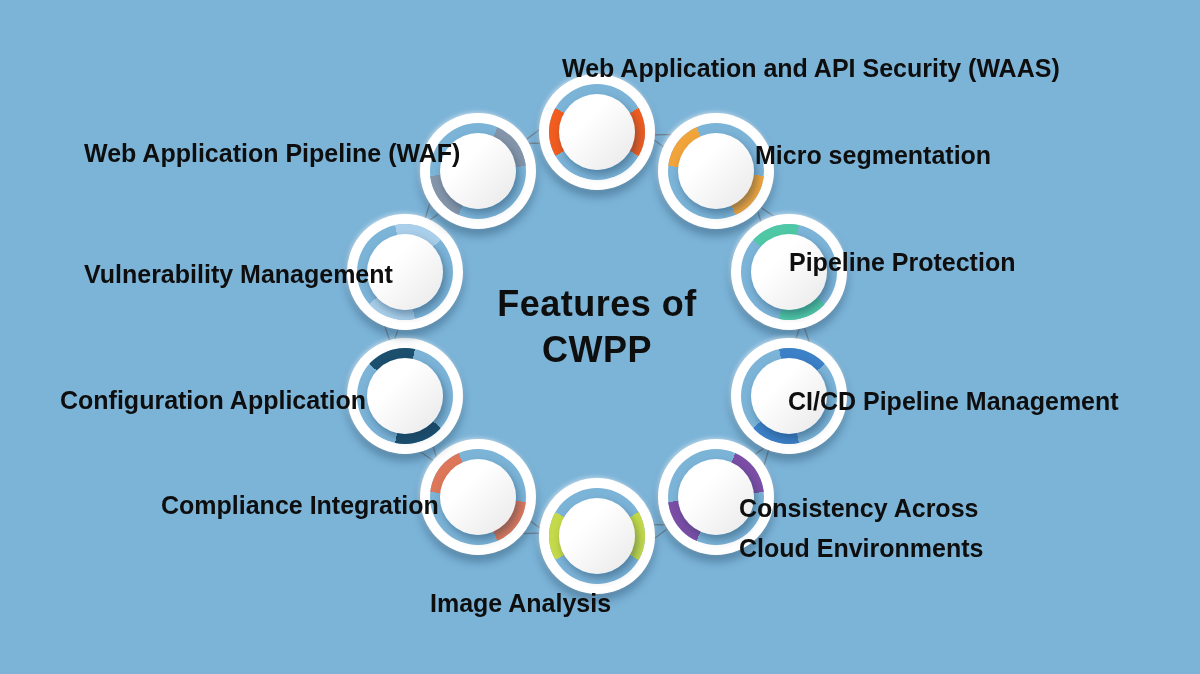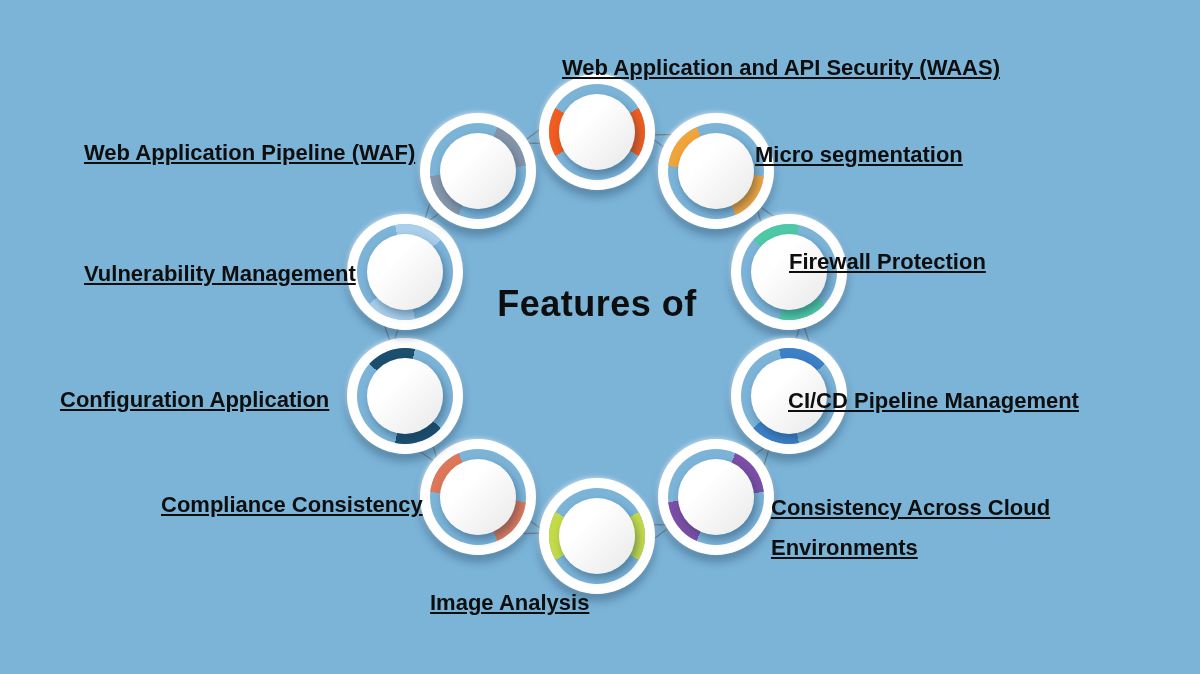--- a/index.html
+++ b/index.html
@@ -16,26 +16,25 @@
     width:320px;
     text-align:center;
     font-size:36px;
     font-weight:700;
     color:#0E0E0E;
     line-height:46px;
     letter-spacing:0.5px;
   }
   .label{
     position:absolute;
-    font-size:22px;
+    font-size:25px;
     font-weight:700;
     color:#0E0E0E;
     white-space:nowrap;
     line-height:30px;
-    text-decoration:underline;
   }
   .label.wrap{
     white-space:normal;
     line-height:40px;
   }
   .node{
     position:absolute;
     width:116px;height:116px;
   }
   .ring-outer{
@@ -63,20 +62,21 @@
     position:absolute;
     width:30px;height:22px;
   }
 </style>
 </head>
 <body>
 
 <div class="canvas">
   <div class="title">
     <div>Features of</div>
+    <div>CWPP</div>
   </div>
   <div id="connector-layer">
       <div class="connector" style="left: 645.348px; top: 128.033px; transform: rotate(18deg);"><svg width="30" height="22" viewBox="0 0 30 22">
           <path d="M2,11 L28,2 L22,11 L28,20 Z" fill="none" stroke="#6F8190" stroke-width="1.3" stroke-linejoin="round"></path>
         </svg></div>
       <div class="connector" style="left: 747.848px; top: 202.504px; transform: rotate(54deg);"><svg width="30" height="22" viewBox="0 0 30 22">
           <path d="M2,11 L28,2 L22,11 L28,20 Z" fill="none" stroke="#6F8190" stroke-width="1.3" stroke-linejoin="round"></path>
         </svg></div>
       <div class="connector" style="left: 787px; top: 323px; transform: rotate(90deg);"><svg width="30" height="22" viewBox="0 0 30 22">
           <path d="M2,11 L28,2 L22,11 L28,20 Z" fill="none" stroke="#6F8190" stroke-width="1.3" stroke-linejoin="round"></path>
@@ -161,22 +161,22 @@
       <div class="node" style="left: 420px; top: 113px;">
         <div class="ring-outer"></div>
         <div class="ring-gap" style="background: rgb(124, 180, 216);"></div>
         <div class="ring-arcs" style="background: conic-gradient(from 204deg, rgb(133, 149, 169) 0deg, rgb(133, 149, 169) 60deg, transparent 60deg, transparent 180deg, rgb(133, 149, 169) 180deg, rgb(133, 149, 169) 240deg, transparent 240deg, transparent 360deg);"></div>
         <div class="inner-circle"></div>
       </div>
     </div>
   <div id="label-layer">
       <div class="label" style="left: 562px; top: 53px;">Web Application and API Security (WAAS)</div>
       <div class="label" style="left: 723px; top: 140px; margin-left: 32px;">Micro segmentation</div>
-      <div class="label" style="left: 789px; top: 247px;">Firewall Protection</div>
+      <div class="label" style="left: 789px; top: 247px;">Pipeline Protection</div>
       <div class="label" style="left: 788px; top: 386px;">CI/CD Pipeline Management</div>
-      <div class="label wrap" style="left: 771px; top: 488px; width: 295px;">Consistency Across Cloud Environments</div>
+      <div class="label wrap" style="left: 739px; top: 488px; width: 295px;">Consistency Across Cloud Environments</div>
       <div class="label" style="left: 430px; top: 588px; text-align: right;">Image Analysis</div>
-      <div class="label" style="left: 161px; top: 490px;">Compliance Consistency</div>
+      <div class="label" style="left: 161px; top: 490px;">Compliance Integration</div>
       <div class="label" style="left: 60px; top: 385px;">Configuration Application</div>
       <div class="label" style="left: 84px; top: 259px;">Vulnerability Management</div>
       <div class="label" style="left: 84px; top: 138px;">Web Application Pipeline (WAF)</div>
     </div>
 </div>
 
 </body></html>

